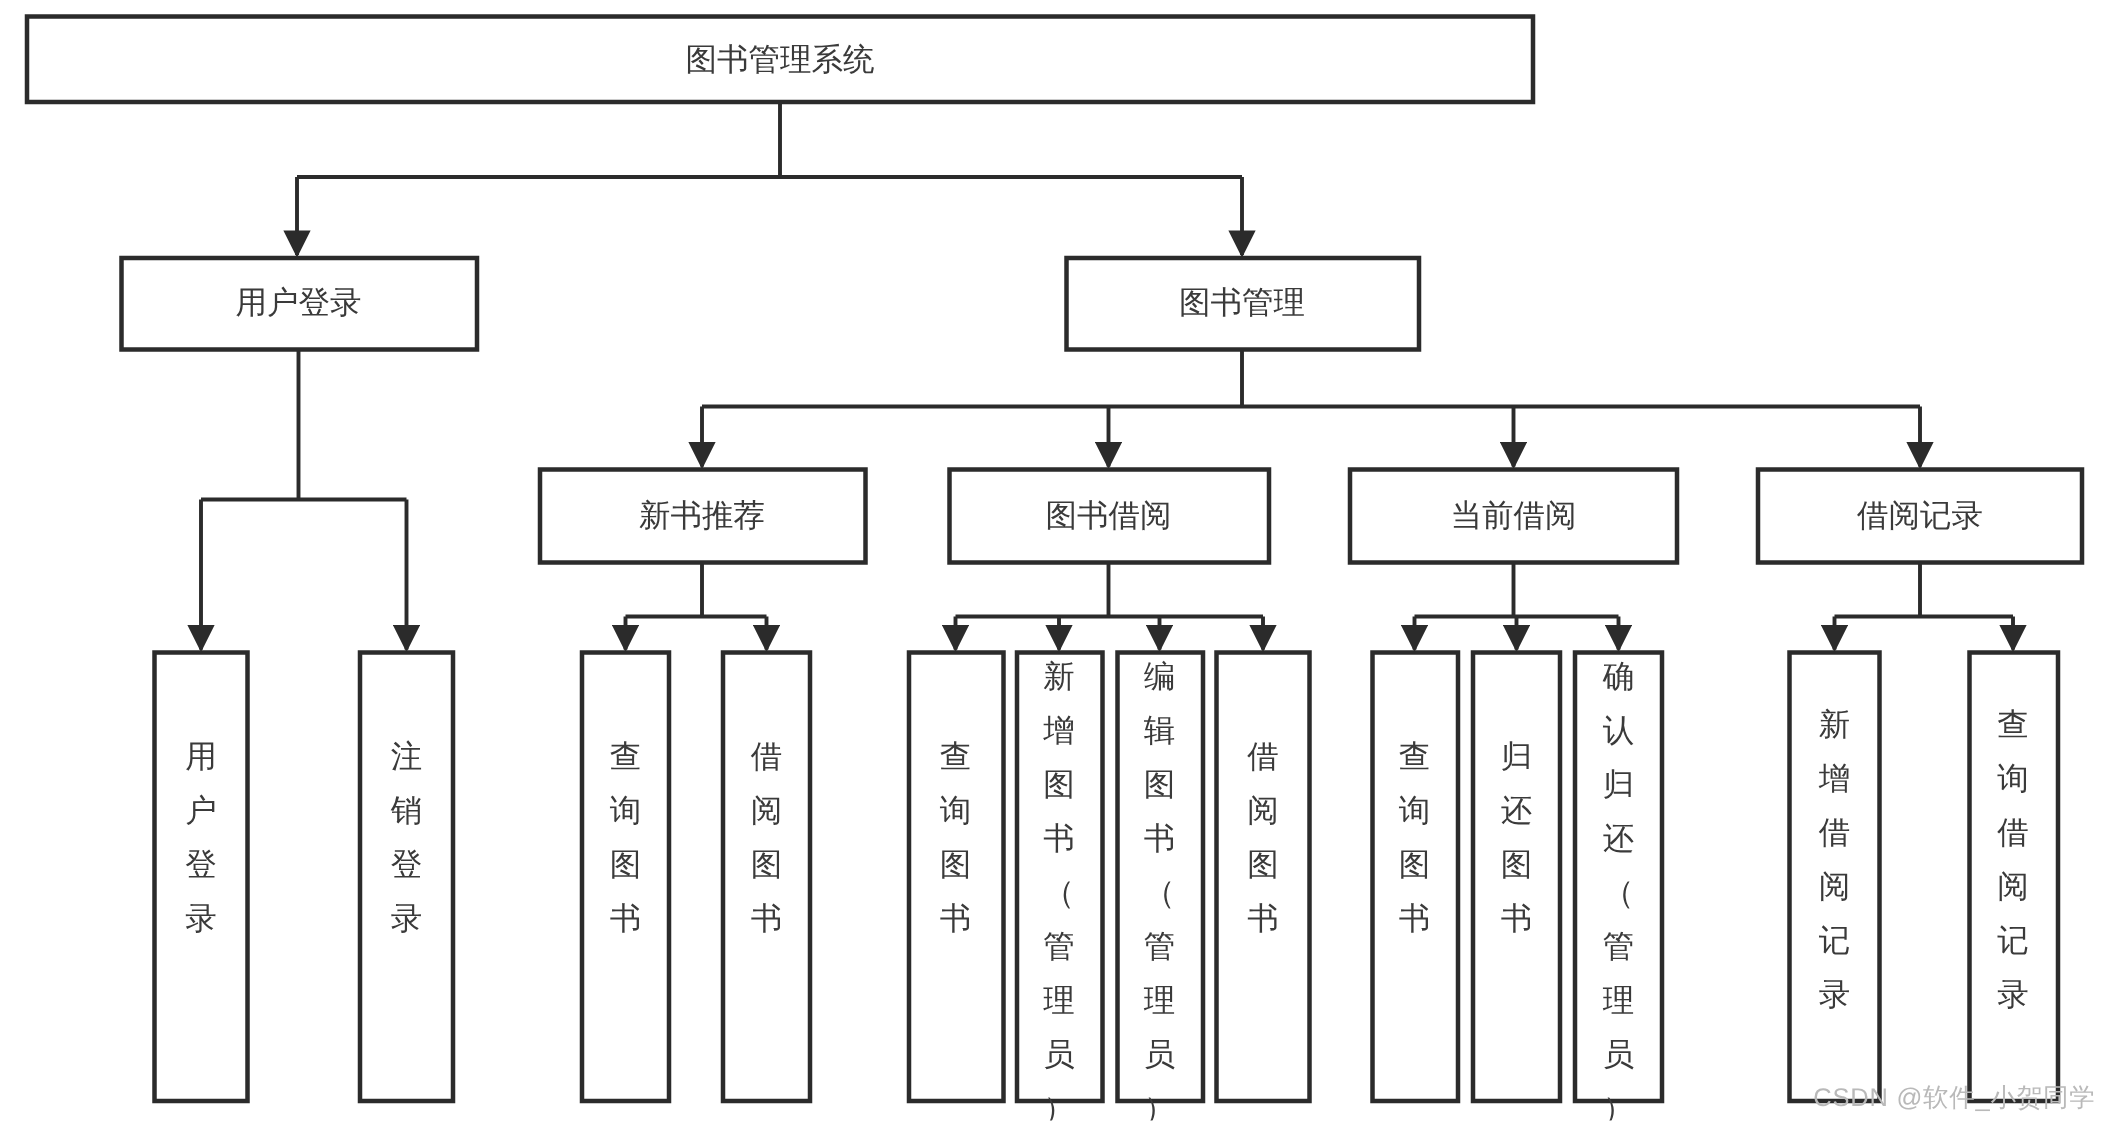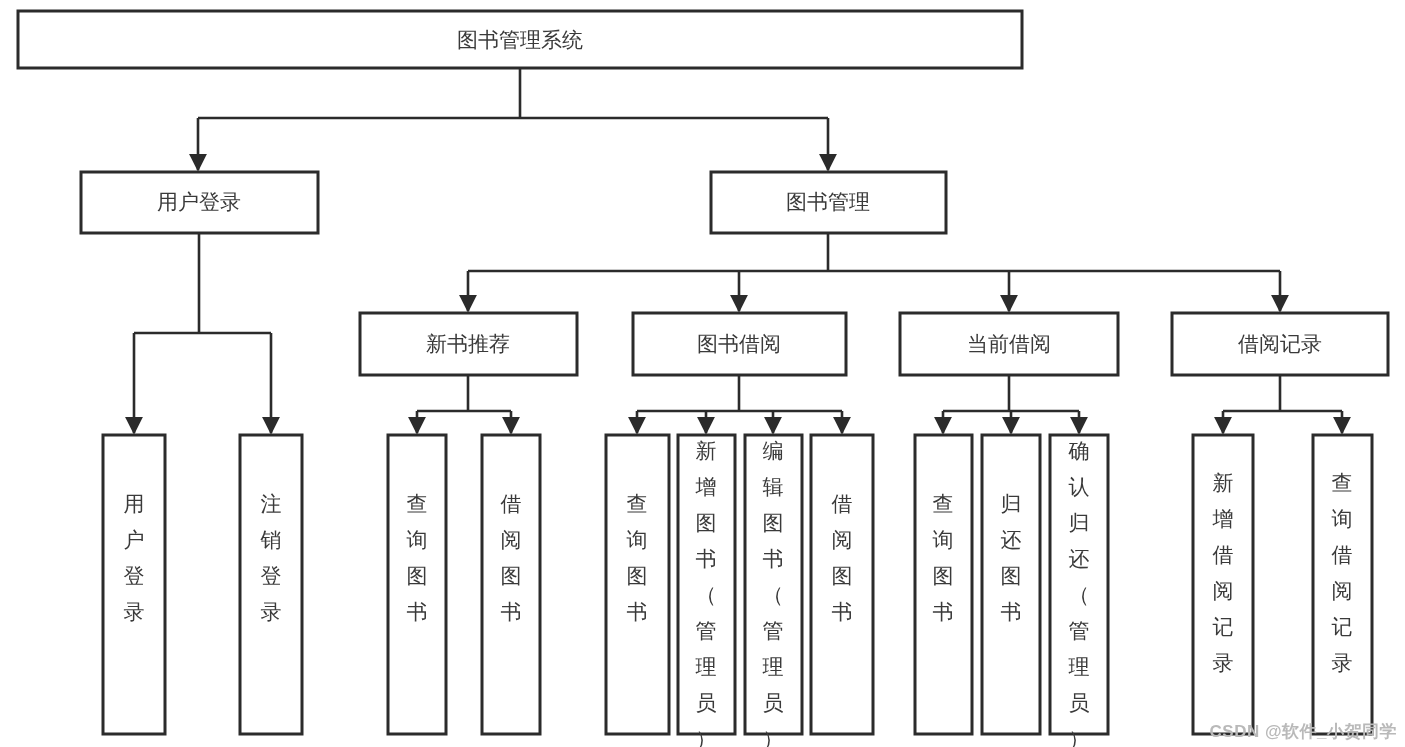--- a/index.html
+++ b/index.html
@@ -57,21 +57,20 @@
   .watermark {
     position: absolute;
     right: 8px;
     bottom: 4px;
     font-family: "Liberation Sans", "DejaVu Sans", sans-serif;
     font-size: 17px;
     color: #b9b9b9;
     letter-spacing: 0.5px;
     white-space: nowrap;
     user-select: none;
-    font-weight: bold;
   }
 </style>
 </head>
 <body>
 
 <div id="diagram-root">
   <svg class="flow" viewBox="0 0 1405 747" xmlns="http://www.w3.org/2000/svg">
 
     <defs>
       <marker id="arrow" viewBox="0 0 10 10" refX="9" refY="5" markerWidth="7" markerHeight="7" orient="auto-start-reverse">

